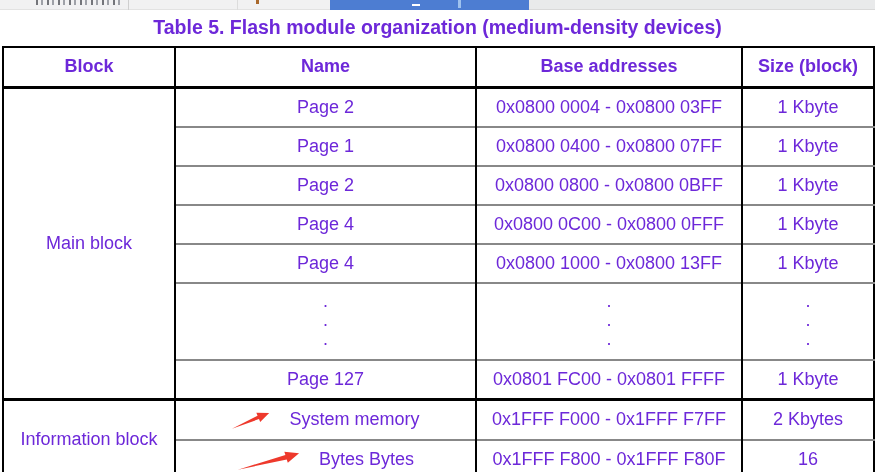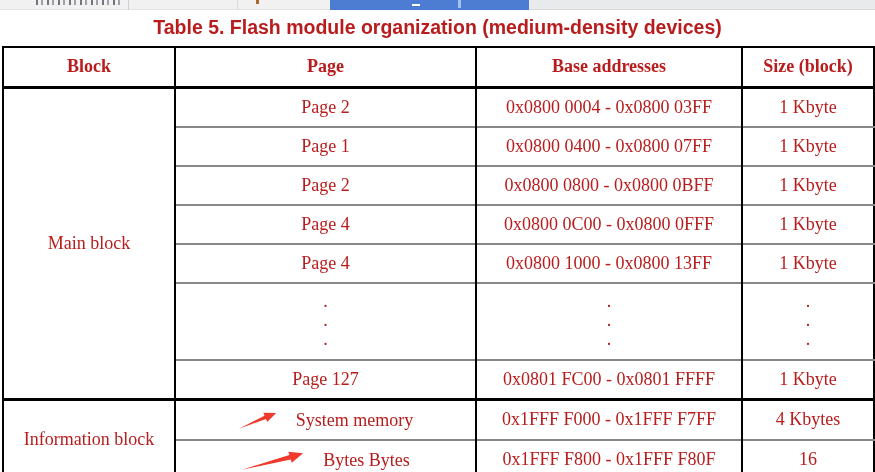--- a/index.html
+++ b/index.html
@@ -1,18 +1,18 @@
 <!DOCTYPE html>
 <html><head>
 <meta charset="utf-8">
 <style>
   html,body{margin:0;padding:0;background:#fff;}
   .screen{
     position:relative;width:875px;height:472px;overflow:hidden;background:#ffffff;
-    font-family:"Liberation Sans",sans-serif;color:#b91c1c;
+    font-family:"Liberation Sans",sans-serif;color:#6d28d9;
   }
 
   
   .topbar{position:absolute;top:0;left:0;width:875px;height:11px;}
   .tb-left{position:absolute;left:0;top:0;width:330px;height:10px;background:#f1f1f2;
     border-bottom:1px solid #e2e2e2;box-sizing:border-box;}
   .tb-frag{position:absolute;left:36px;top:0;width:88px;height:5px;opacity:.8;
     background:repeating-linear-gradient(90deg,#54565c 0 2px,transparent 2px 5px,#8a8d95 5px 7px,transparent 7px 11px);}
   .tb-sep{position:absolute;top:0;width:1px;height:10px;background:#cfcfcf;}
   .tb-sep.s2{background:#dcdcdc;}
@@ -28,37 +28,37 @@
     font-size:19.5px;font-weight:bold;line-height:26px;white-space:nowrap;}
 
   
   table.flash{
     position:absolute;left:2px;top:46px;width:871px;height:426px;
     border-collapse:collapse;table-layout:fixed;
     border:2px solid #000;border-bottom:none;
     font-size:18px;
   }
   table.flash th,table.flash td{
-    padding:8px;text-align:center;vertical-align:middle;overflow:hidden;font-family:Liberation Serif, serif;
+    padding:8px;text-align:center;vertical-align:middle;overflow:hidden;
   }
   table.flash th{font-weight:bold;border-bottom:3px solid #000;}
   .bl{border-left:2px solid #000;}       
   .gt{border-top:2px solid #888;margin-top:44px;}        
   .kt{border-top:3px solid #000;}        
   tr.hh{height:40px;}
   tr.hr{height:38px;}
   tr.hd{height:77px;}
   tr.hs{height:36px;}
 
   
   .dstack{display:flex;flex-direction:column;align-items:center;justify-content:center;gap:13px;}
   .dstack span{display:block;font-size:18px;line-height:5px;height:6px;}
 
   
-  .annrow{display:flex;align-items:flex-end;justify-content:center;gap:18px;}
+  .annrow{display:flex;align-items:center;justify-content:center;gap:18px;}
   .annrow svg{flex:0 0 auto;display:block;}
   .ann-fill{fill:#ee392c;}
 </style>
 </head>
 <body>
 
 <div class="screen">
 
   <div class="topbar">
     <div class="tb-left">
@@ -79,21 +79,21 @@
   <table class="flash">
     <colgroup>
       <col style="width:172px">
         <col style="width:301px">
         <col style="width:266px">
         <col style="width:132px">
     </colgroup>
     <tbody>
         <tr class="hh">
       <th>Block</th>
-      <th class="bl">Page</th>
+      <th class="bl">Name</th>
       <th class="bl">Base addresses</th>
       <th class="bl">Size (block)</th>
     </tr>
 
     <tr class="hr">
       <td rowspan="7">Main block</td>
       <td class="bl">Page 2</td>
       <td class="bl">0x0800 0004 - 0x0800 03FF</td>
       <td class="bl">1 Kbyte</td>
     </tr>
@@ -150,21 +150,21 @@
       <td rowspan="2" class="kt">Information block</td>
       <td class="bl kt">
         <div class="annrow">
           <svg width="40" height="22" viewBox="0 0 44 22" aria-hidden="true">
             <path class="ann-fill" d="M1 20.5 L29.2 6.2 L27.9 3 L42 3.2 L32.1 13.2 L30.8 10 Z"></path>
           </svg>
           <span>System memory</span>
         </div>
       </td>
       <td class="bl kt">0x1FFF F000 - 0x1FFF F7FF</td>
-      <td class="bl kt">4 Kbytes</td>
+      <td class="bl kt">2 Kbytes</td>
     </tr>
     <tr>
       <td class="bl gt">
         <div class="annrow">
           <svg width="64" height="22" viewBox="0 0 66 22" aria-hidden="true">
             <path class="ann-fill" d="M1 21 L49.9 5.8 L48.8 2.4 L64 4 L52.4 13.8 L51.3 10.4 Z"></path>
           </svg>
           <span>Bytes Bytes</span>
         </div>
       </td>

